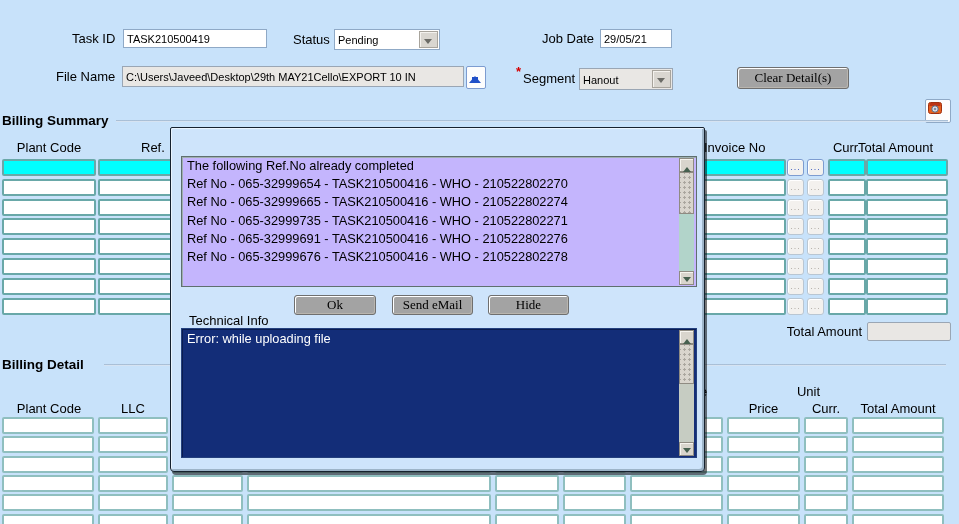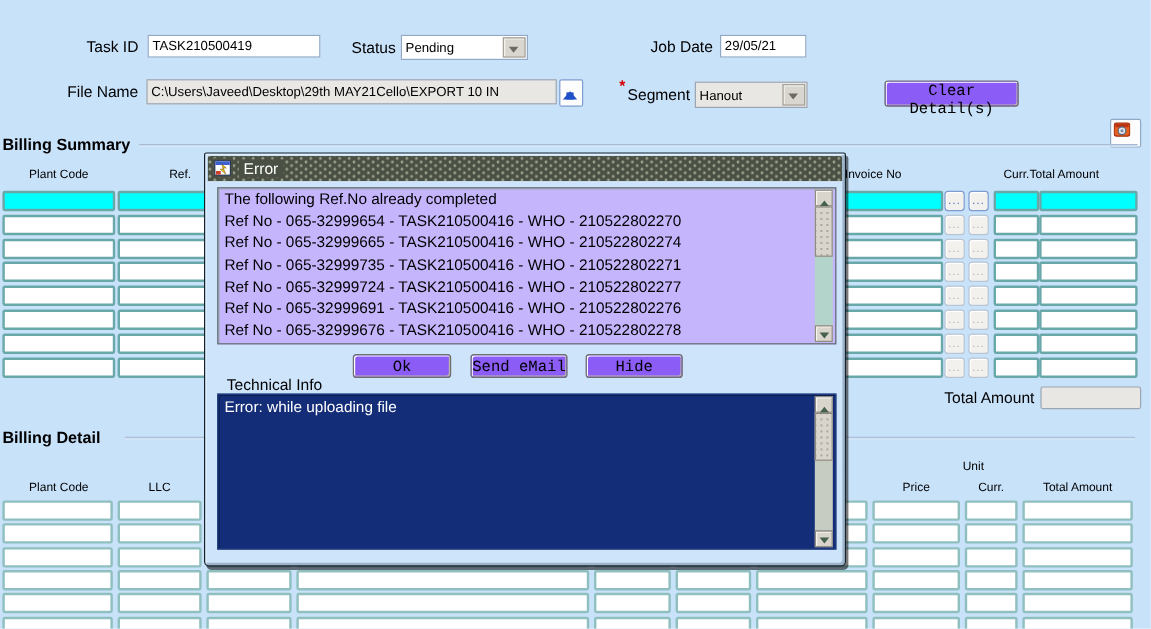--- a/index.html
+++ b/index.html
@@ -5,26 +5,26 @@
   html,body{margin:0;padding:0}
   #app{position:relative;width:959px;height:524px;background:#c8e2fa;overflow:hidden;
        font-family:"Liberation Sans",sans-serif;font-size:13px;color:#000}
   .lbl{position:absolute;white-space:nowrap}
   .field{position:absolute;background:#fff;border:1px solid #8fa9c6;height:19px;line-height:19px;
          padding:0 3px;box-sizing:border-box;overflow:hidden;white-space:nowrap;font-size:11px}
   .gray{background:#e9e7e4;border:1px solid #9aa6b4}
   .combo-btn{position:absolute;top:1px;right:1px;width:17px;bottom:1px;background:#d9d6d0;
              border:1px solid #a8a49c;box-shadow:inset 1px 1px 0 #f4f2ee}
   .combo-btn::after{content:"";position:absolute;left:4px;top:7px;border:4px solid transparent;border-top:5px solid #6b6b66}
-  .btn{position:absolute;background:#8b5cf6;border:1px solid #6f6f6f;border-radius:3px;
+  .btn{position:absolute;background:#a3a3a3;border:1px solid #6f6f6f;border-radius:3px;
        box-shadow:inset 1px 1px 0 #ffffff, inset -1px -1px 0 #b9b5ae;text-align:center;
-       font-family:Liberation Mono, monospace;font-size:13px;color:#000;padding:0;cursor:default}
+       font-family:Liberation Serif, serif;font-size:13px;color:#000;padding:0;cursor:default}
   .secline{position:absolute;height:2px;background:linear-gradient(#93aec9,#ecf5ff)}
   .sectitle{position:absolute;font-weight:bold;font-size:13.5px}
-  .hdr{position:absolute;font-size:10px;white-space:nowrap}
+  .hdr{position:absolute;font-size:13px;white-space:nowrap}
   
   .srow{position:absolute;left:0;width:959px;height:19px}
   .sc{position:absolute;top:0;height:17px;background:#fff;border:2px solid #69a8a8;border-radius:2px;box-sizing:border-box}
   .sc1{left:2px;width:94px}.sc2{left:98px;width:599px}.sci{left:701px;width:85px}
   .sc3{left:828px;width:38px}.sc4{left:866px;width:82px}
   .sel .sc{background:#00ffff}
   .dots{position:absolute;top:0;width:17px;height:17px;background:#f3f1ee;border:1px solid #b9c6d2;border-radius:3px;
         font-size:9px;line-height:9px;letter-spacing:1px;color:#b0aca4;text-align:center;padding:0;
         box-shadow:inset 1px 1px 0 #fff}
   .dots.act{color:#3b5bc0;border-color:#7d9cd0}
@@ -275,36 +275,26 @@
       <div class="dc dc4"></div>
       <div class="dc dc5"></div>
       <div class="dc dc6"></div>
       <div class="dc dc7"></div>
       <div class="dc dc8"></div>
       <div class="dc dc9"></div>
       <div class="dc dc10"></div>
   </div>
 
   <div id="dialog">
-    <div id="titlebar">
-      <svg width="16" height="16">
-        <rect x="1" y="2" width="13" height="12" fill="#ffffff" stroke="#2a3a55"></rect>
-        <rect x="1.5" y="2.5" width="12" height="3" fill="#3a5fd0"></rect>
-        <path d="M7 5 L10.5 8 L8 8 L10 13 L5.5 9 L8 9 Z" fill="#f2c41d" stroke="#7d6200" stroke-width="0.5"></path>
-        <rect x="2" y="10.5" width="4" height="3" fill="#d04028"></rect>
-      </svg>
-      <span class="ttl">Error</span>
-    </div>
 
     <div id="msglist">
       <div class="line">The following Ref.No already completed</div>
       <div class="line">Ref No - 065-32999654 - TASK210500416 - WHO - 210522802270</div>
       <div class="line">Ref No - 065-32999665 - TASK210500416 - WHO - 210522802274</div>
       <div class="line">Ref No - 065-32999735 - TASK210500416 - WHO - 210522802271</div>
-      <div class="line">Ref No - 065-32999724 - TASK210500416 - WHO - 210522802277</div>
       <div class="line">Ref No - 065-32999691 - TASK210500416 - WHO - 210522802276</div>
       <div class="line">Ref No - 065-32999676 - TASK210500416 - WHO - 210522802278</div>
       <div class="vsb">
         <div class="sb-track"></div>
         <div class="sb-btn sb-up"></div>
         <div class="sb-thumb" style="top:14px;height:42px"></div>
         <div class="sb-btn sb-dn"></div>
       </div>
     </div>
 

